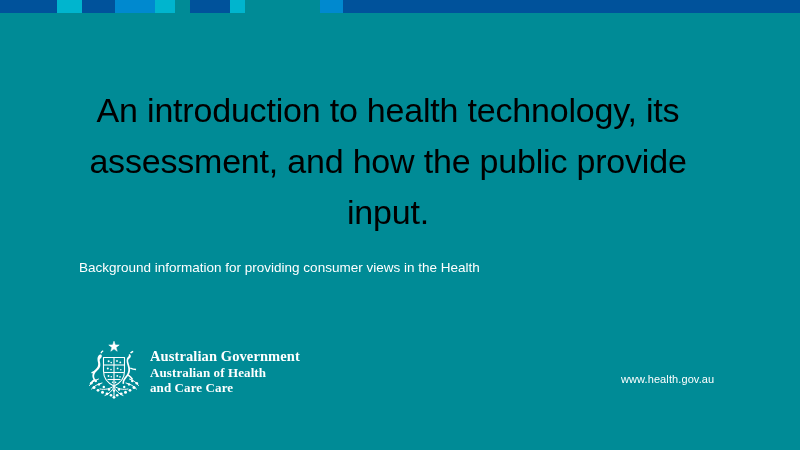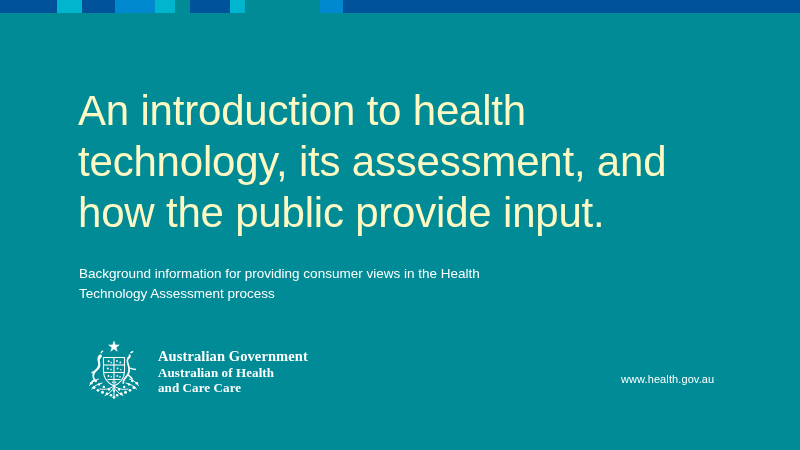--- a/index.html
+++ b/index.html
@@ -33,32 +33,33 @@
     flex-direction: row;
   }
   .topbar-seg { height: 100%; }
 
   
   .title {
     position: absolute;
     left: 78px;
     top: 85px;
     width: 620px;
-    color: #fef9c3;
-    font-size: 42px;
+    color: #000000;
+    font-size: 34px;
     line-height: 51px;
     font-weight: 400;
     letter-spacing: -0.2px;
+    text-align: center;
   }
 
   
   .subtitle {
     position: absolute;
     left: 79px;
-    top: 264px;
+    top: 258px;
     width: 480px;
     color: #ffffff;
     font-size: 13.5px;
     line-height: 19.5px;
     font-weight: 400;
   }
   .subtitle-line { display: block; }
 
   
   .logo {
@@ -68,21 +69,21 @@
     display: flex;
     flex-direction: row;
     align-items: center;
   }
   .crest {
     width: 72px;
     height: 66px;
     flex: 0 0 auto;
   }
   .logo-text {
-    margin-left: 8px;
+    margin-left: 0;
     color: #ffffff;
     font-family: "Liberation Serif", serif;
     font-weight: bold;
   }
   .logo-gov {
     font-size: 14.5px;
     line-height: 17px;
     letter-spacing: 0.1px;
     white-space: nowrap;
   }
@@ -126,21 +127,20 @@
       <div class="topbar-seg" style="width: 15px; background: rgb(0, 181, 206);"></div>
       <div class="topbar-seg" style="width: 75px; background: rgb(0, 139, 150);"></div>
       <div class="topbar-seg" style="width: 23px; background: rgb(0, 137, 207);"></div>
       <div class="topbar-seg" style="width: 457px; background: rgb(0, 82, 155);"></div>
     </div>
 
   <div class="title">An introduction to health technology, its assessment, and how the public provide input.</div>
 
   <div class="subtitle">
     <span class="subtitle-line">Background information for providing consumer views in the Health</span>
-    <span class="subtitle-line">Technology Assessment process</span>
   </div>
 
   <div class="logo">
 
     <span class="crest">
       <svg viewBox="0 0 72 66" width="72" height="66" aria-hidden="true">
         <g fill="#ffffff" stroke="#ffffff" stroke-width="0.6">
 
           <path d="M36 3.2 L37.25 7.0 L41.2 7.0 L38.0 9.4 L39.2 13.2 L36 10.85 L32.8 13.2 L34.0 9.4 L30.8 7.0 L34.75 7.0 Z"></path>
         </g>

